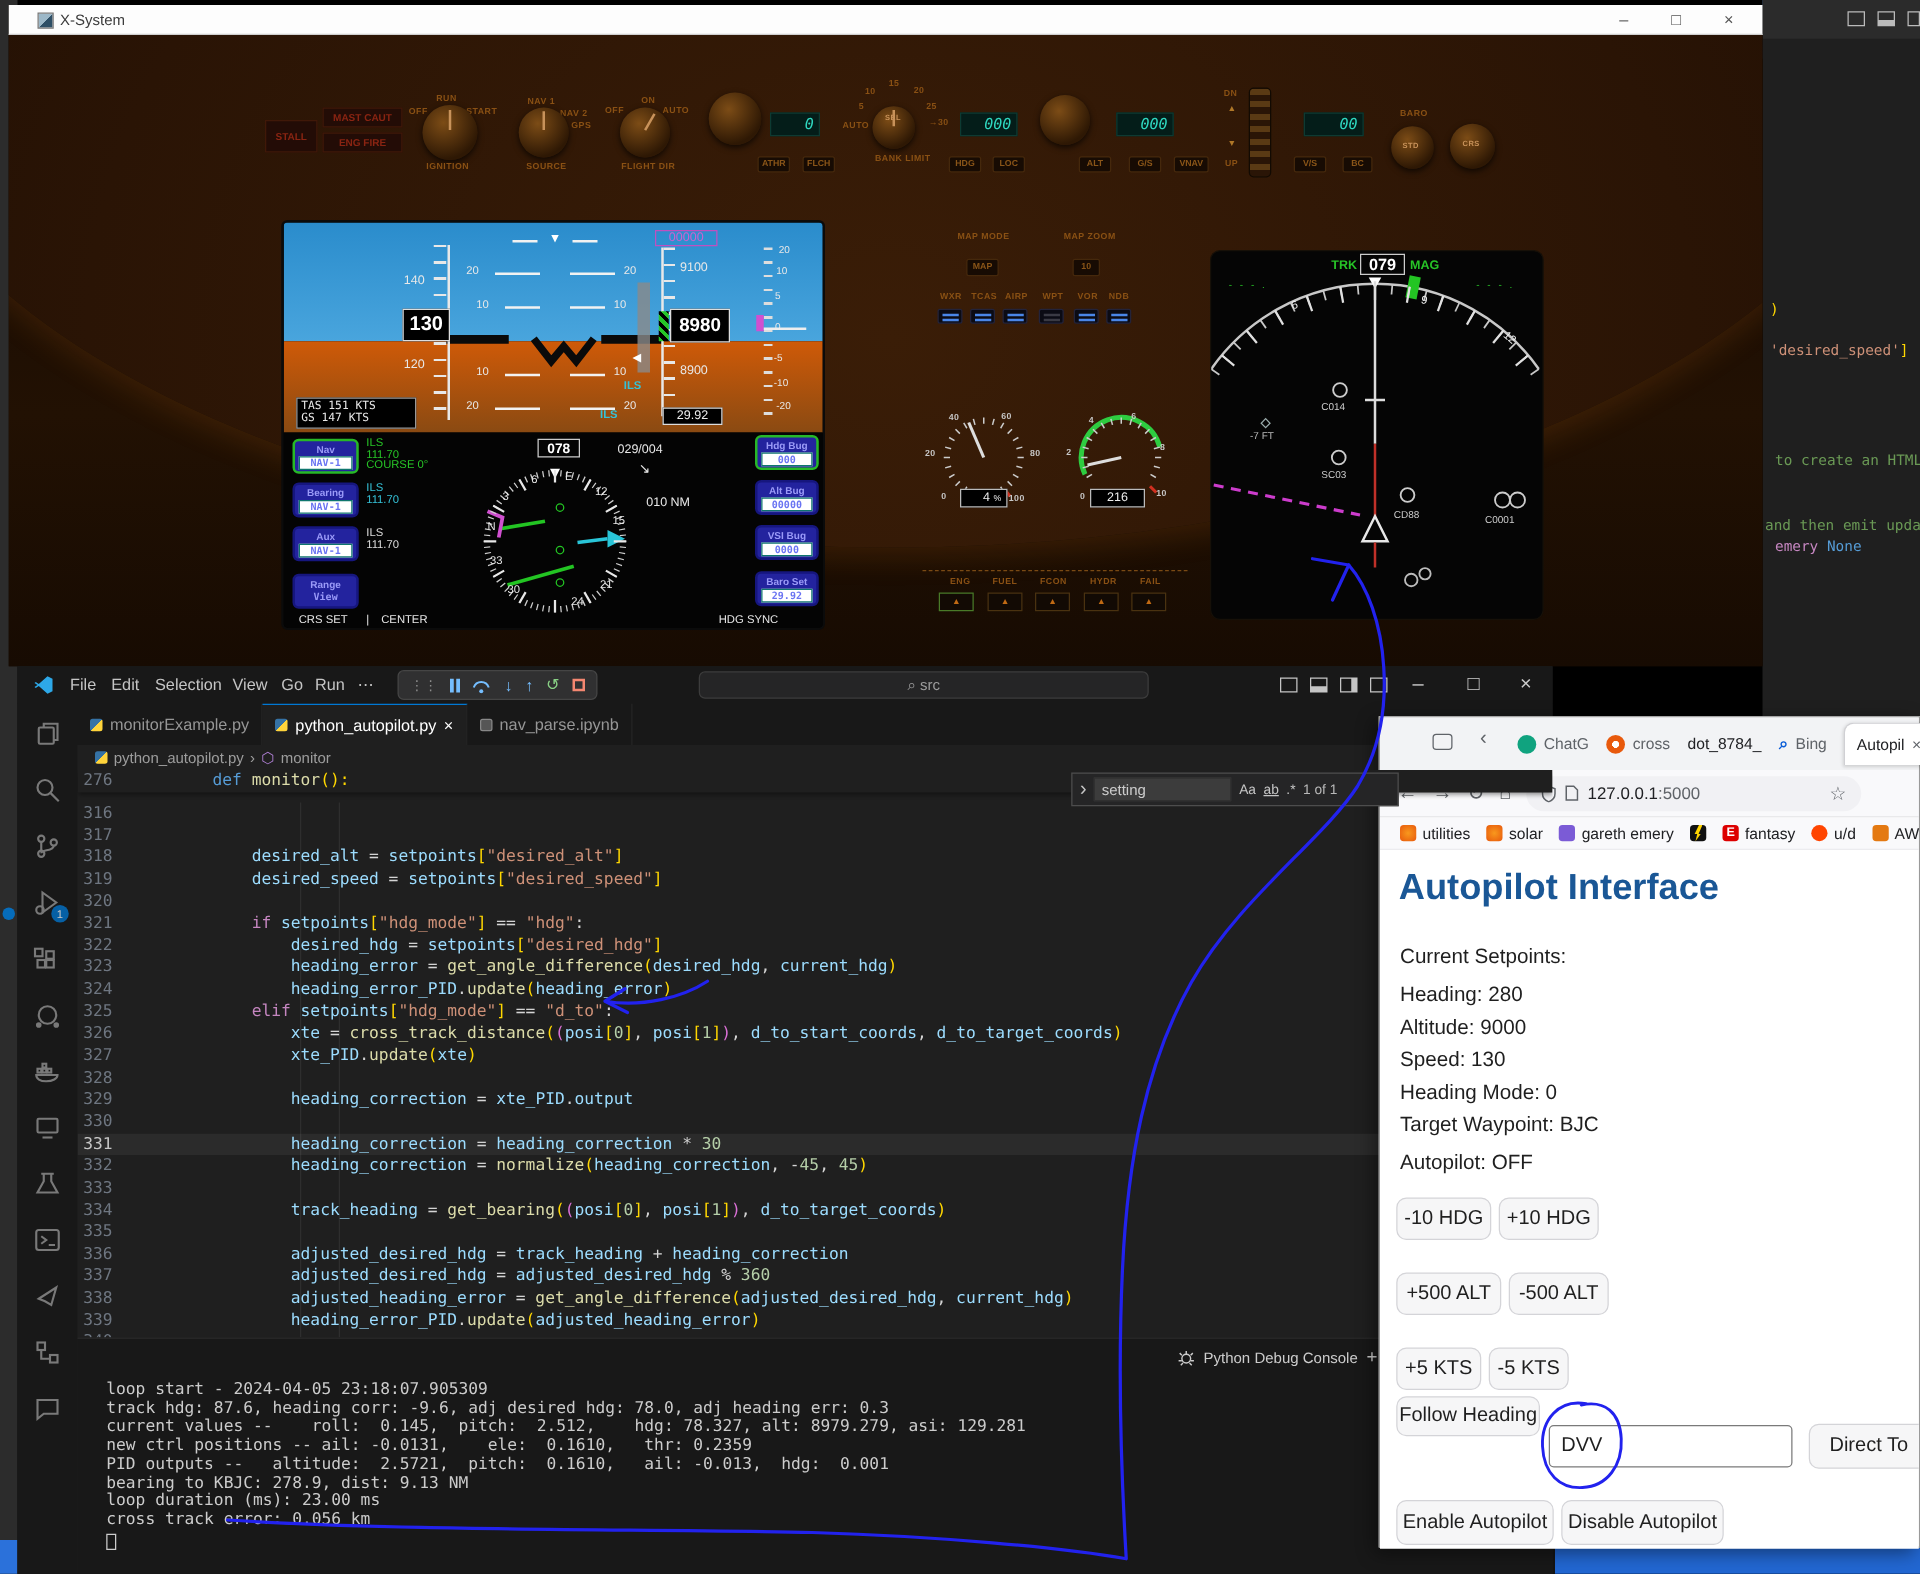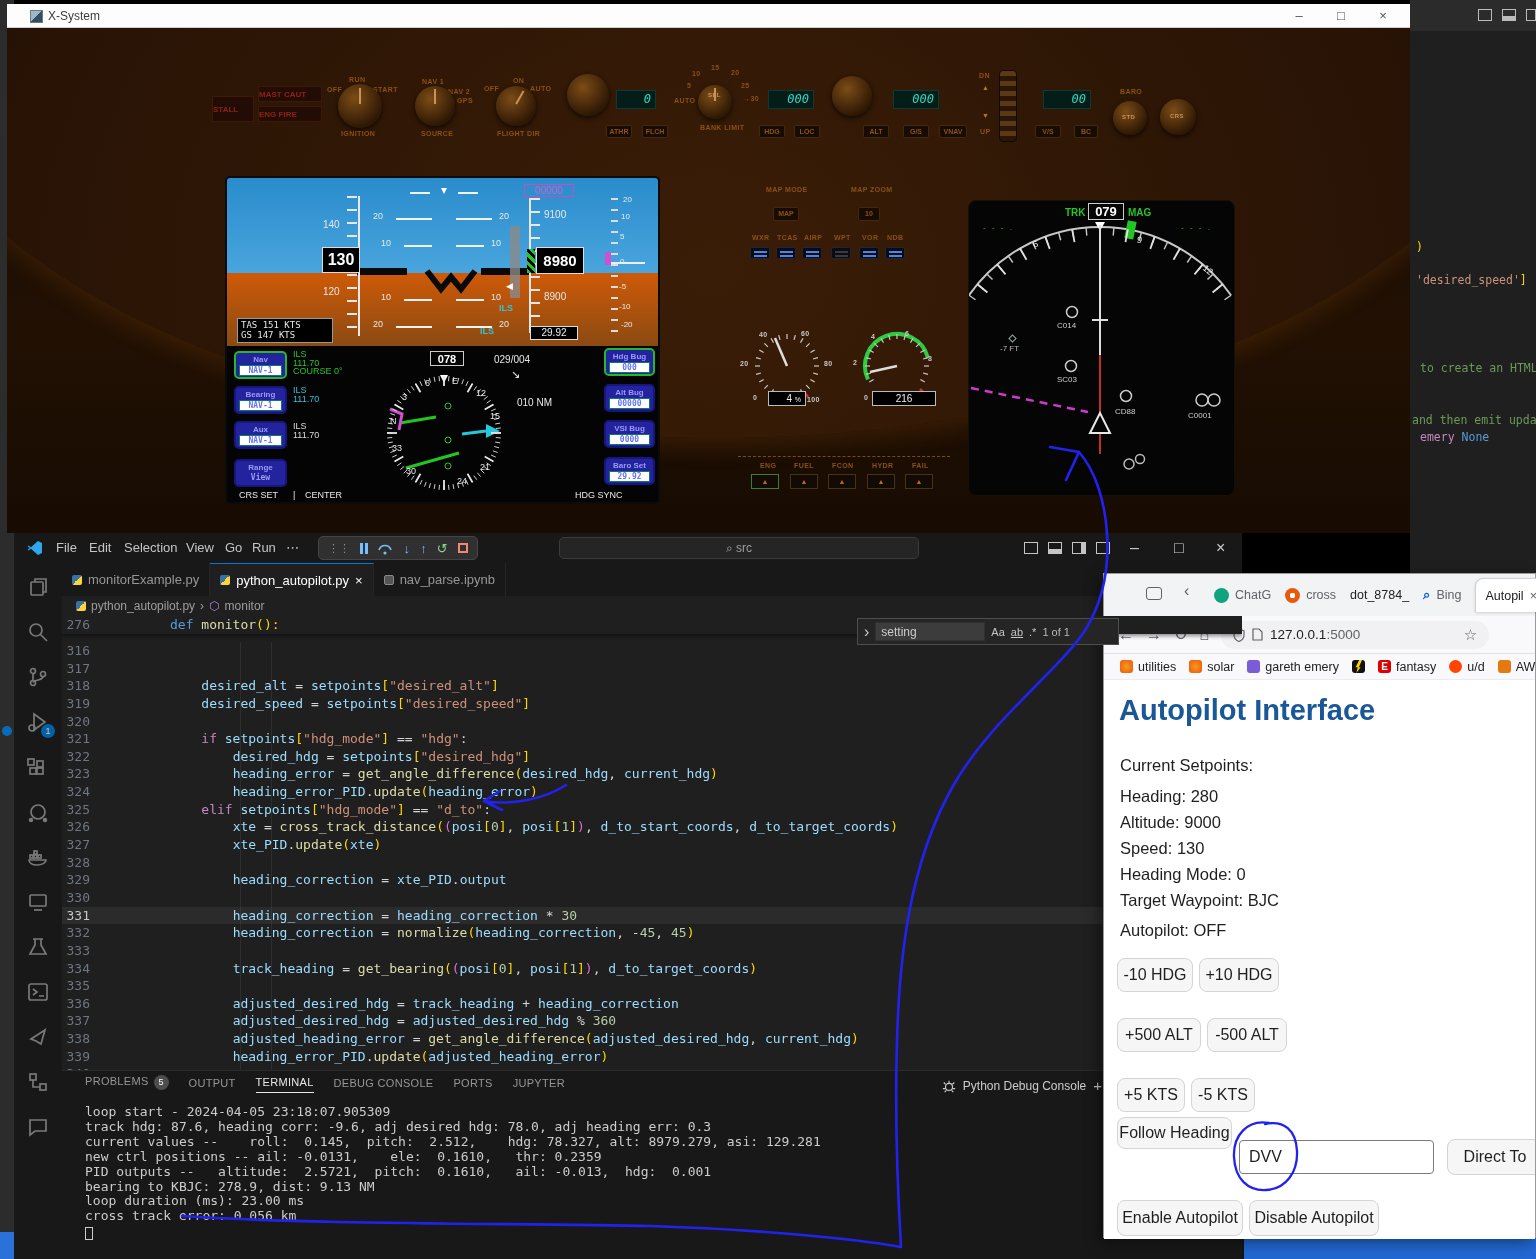--- a/index.html
+++ b/index.html
@@ -12,21 +12,21 @@
 #xtitle .t{position:absolute;left:41px;top:5px;font-size:12px;color:#3c3c3c}
 #xtitle .ic{position:absolute;left:23px;top:6px;width:13px;height:13px;background:linear-gradient(135deg,#9db8c8 50%,#2e4f66 50%);border:1px solid #777}
 .wc{position:absolute;top:3px;width:30px;height:18px;text-align:center;font-size:13px;color:#555;line-height:18px}
 #cockpit{left:0;top:24px;width:1403px;height:505px;background:linear-gradient(180deg,#0c0601 0%,#1b0d03 30%,#221103 60%,#170b02 100%);overflow:hidden}
 .cowl{position:absolute;left:-120px;top:-430px;width:1650px;height:840px;border-radius:50%;background:radial-gradient(ellipse at 50% 80%,#3a1d07 0%,#2a1405 55%,#1a0c03 100%);box-shadow:0 8px 24px rgba(225,120,30,.15)}
 .ckl{position:absolute;color:#8a5114;font-size:7px;font-weight:bold;letter-spacing:.4px;white-space:nowrap}
 .ckd{position:absolute;background:#041d19;border:1px solid #0d3a32;color:#2fd8c0;font-family:"DejaVu Sans Mono",monospace;font-size:12px;text-align:right;padding:2px 4px 0 0;line-height:1;font-style:italic}
 .ckb{position:absolute;background:#170b03;border:1px solid #45280c;color:#8a5518;font-size:7px;font-weight:bold;text-align:center;line-height:11px;border-radius:2px}
 .knob{position:absolute;border-radius:50%;background:radial-gradient(circle at 38% 32%,#7c4c16,#2e1804 72%);box-shadow:0 2px 5px rgba(0,0,0,.7)}
 .knob i{position:absolute;left:48%;top:8%;width:2px;height:38%;background:#c8925a}
-.warn{position:absolute;background:#230c06;border:1px solid #401808;color:#8a2412;font-size:8px;font-weight:bold;text-align:left}
+.warn{position:absolute;background:#230c06;border:1px solid #401808;color:#8a2412;font-size:8px;font-weight:bold;text-align:center}
 
 #pfd{left:218px;top:148px;width:435px;height:328px;background:#000;border-radius:5px;border:2px solid #0b0b0b;overflow:hidden}
 .pfdtxt{position:absolute;color:#e8e8e8;font-size:9px;white-space:nowrap}
 .cyan{color:#35c2d8}.grn{color:#27c427}
 .pbtn{position:absolute;background:#23239e;border:2px solid #16167e;border-radius:5px;color:#9a9af8;font-size:8px;font-weight:bold;text-align:center;padding-top:2px}
 .pbtn.on{border-color:#27b827}
 .pbtn .v{display:block;margin:1px auto 0;width:86%;background:#ffffff;border:1px solid #0f766e;color:#6a74f2;font-size:8px;font-family:"DejaVu Sans Mono",monospace}
 
 #nav{left:961px;top:172px;width:267px;height:296px;background:#050505;border-radius:8px;border:1px solid #161008}
 .sw{position:absolute;width:20px;height:12px;background:#0b0b14;border:1px solid #23233a;border-radius:2px}
@@ -496,21 +496,21 @@
         <line x1="67.0" y1="35.0" x2="62.0" y2="35.0" stroke="#cccccc" stroke-width="1.2"></line>
         <line x1="65.9" y1="43.3" x2="61.1" y2="42.0" stroke="#cccccc" stroke-width="1.2"></line>
         <line x1="62.7" y1="51.0" x2="58.4" y2="48.5" stroke="#cccccc" stroke-width="1.2"></line>
       </svg>
     <span class="ckl" style="left:846px;top:331px;color:#c8c8c8">2</span>
     <span class="ckl" style="left:864px;top:305px;color:#c8c8c8">4</span>
     <span class="ckl" style="left:898px;top:302px;color:#c8c8c8">6</span>
     <span class="ckl" style="left:921px;top:327px;color:#c8c8c8">8</span>
     <span class="ckl" style="left:857px;top:366px;color:#c8c8c8">0</span>
     <span class="ckl" style="left:918px;top:364px;color:#c8c8c8">10</span>
-    <div class="a" style="left:865px;top:363px;width:64px;height:15px;background:#000;border:1px solid #bbb;color:#eee;font-size:10px;text-align:center;line-height:13px">216</div>
+    <div class="a" style="left:865px;top:363px;width:44px;height:15px;background:#000;border:1px solid #bbb;color:#eee;font-size:10px;text-align:center;line-height:13px">216</div>
     <div class="a" style="left:731px;top:428px;width:212px;height:0;border-top:1px dashed #7a4a14"></div>
     <span class="ckl" style="left:753px;top:434px">ENG</span>
     <span class="ckl" style="left:787px;top:434px">FUEL</span>
     <span class="ckl" style="left:825px;top:434px">FCON</span>
     <span class="ckl" style="left:865px;top:434px">HYDR</span>
     <span class="ckl" style="left:905px;top:434px">FAIL</span>
     <div class="cbx" style="left:744px;top:446px;border-color:#4a7a28">▲</div>
     <div class="cbx" style="left:783px;top:446px">▲</div>
     <div class="cbx" style="left:821px;top:446px">▲</div>
     <div class="cbx" style="left:860px;top:446px">▲</div>
@@ -742,28 +742,20 @@
         <div class="crow"><span class="ln">335</span><span></span></div>
         <div class="crow"><span class="ln">336</span><span><span class="to">        </span><span class="tv">adjusted_desired_hdg</span><span class="to"> = </span><span class="tv">track_heading</span><span class="to"> + </span><span class="tv">heading_correction</span></span></div>
         <div class="crow"><span class="ln">337</span><span><span class="to">        </span><span class="tv">adjusted_desired_hdg</span><span class="to"> = </span><span class="tv">adjusted_desired_hdg</span><span class="to"> % </span><span class="td">360</span></span></div>
         <div class="crow"><span class="ln">338</span><span><span class="to">        </span><span class="tv">adjusted_heading_error</span><span class="to"> = </span><span class="tf">get_angle_difference</span><span class="tb">(</span><span class="tv">adjusted_desired_hdg</span><span class="to">, </span><span class="tv">current_hdg</span><span class="tb">)</span></span></div>
         <div class="crow"><span class="ln">339</span><span><span class="to">        </span><span class="tv">heading_error_PID</span><span class="to">.</span><span class="tf">update</span><span class="tb">(</span><span class="tv">adjusted_heading_error</span><span class="tb">)</span></span></div>
         <div class="crow"><span class="ln">340</span><span></span></div>
       </div>
   </div>
 
   <div class="a" id="panel">
-    <div id="ptabs">
-      <span class="ptab"><span>PROBLEMS</span><span class="pbadge">5</span></span>
-      <span class="ptab">OUTPUT</span>
-      <span class="ptab act">TERMINAL</span>
-      <span class="ptab">DEBUG CONSOLE</span>
-      <span class="ptab">PORTS</span>
-      <span class="ptab">JUPYTER</span>
-    </div>
     <div id="pdc">
       <svg width="14" height="14" viewBox="0 0 16 16">
           <circle cx="8" cy="9" r="4" stroke="#ccc" fill="none" stroke-width="1.3"></circle>
           <path d="M8 5V2M4 6L2 4M12 6l2-2M4 11H1M12 11h3M5 13l-2 2M11 13l2 2" stroke="#ccc" stroke-width="1.3"></path>
         </svg>
       <span>Python Debug Console</span>
       <span style="font-size:15px">+</span>
     </div>
     <div id="term">
         <div class="trow">loop start - 2024-04-05 23:18:07.905309</div>

